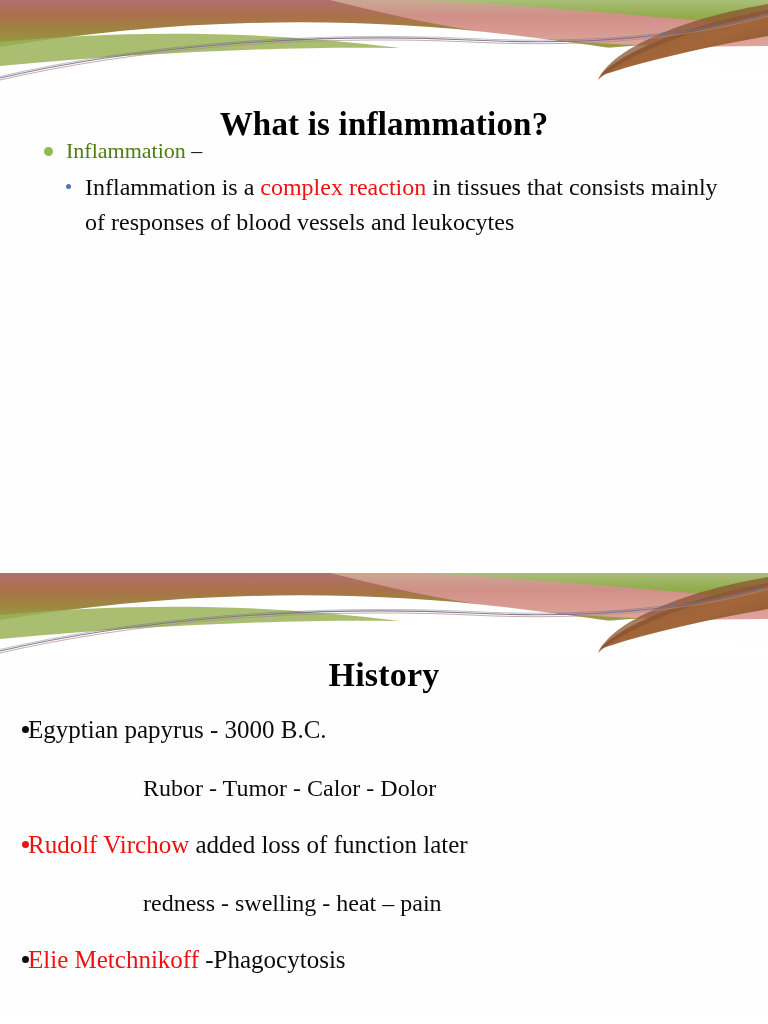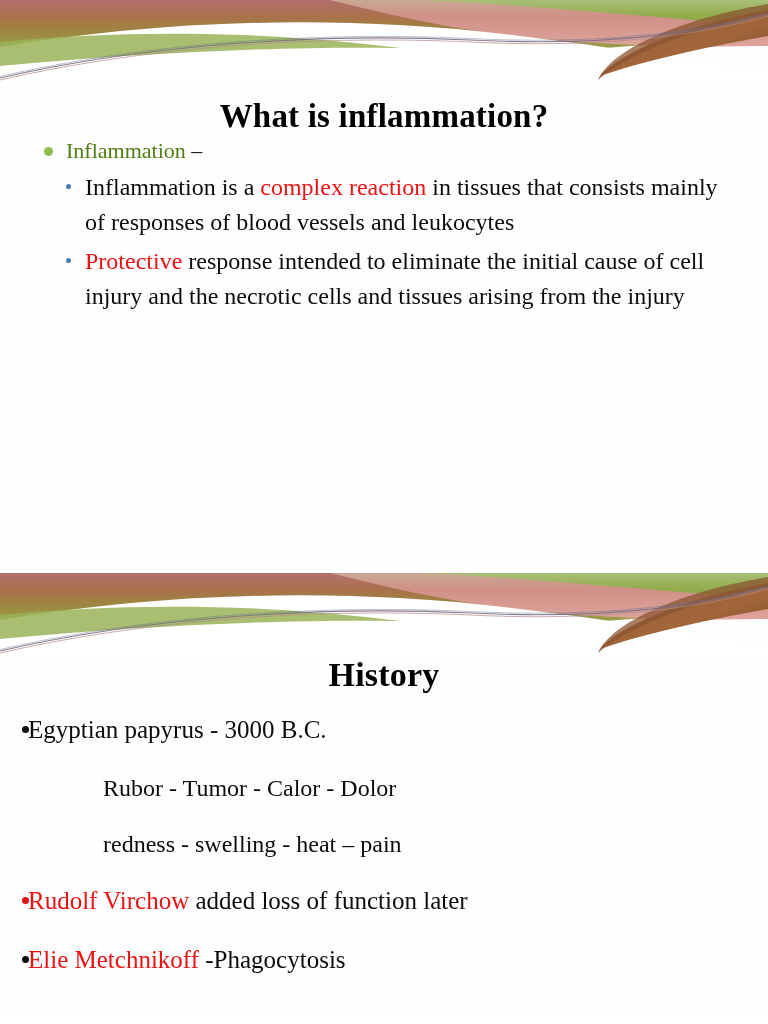--- a/index.html
+++ b/index.html
@@ -52,21 +52,21 @@
   .slide-title {
     position: absolute;
     left: 0;
     width: 768px;
     text-align: center;
     font-size: 33px;
     line-height: 1.1;
     letter-spacing: 0.2px;
     white-space: nowrap;
   }
-  #slide-1 .slide-title { top: 76px; }
+  #slide-1 .slide-title { top: 84px; }
   #slide-2 .slide-title { top: 60px; font-size: 34px; }
 
   
   .body-area {
     position: absolute;
     left: 0;
     width: 768px;
   }
   #slide-1 .body-area { top: 138px; }
   #slide-2 .body-area { top: 142px; }
@@ -127,20 +127,21 @@
     width: 7px;
     height: 7px;
     border-radius: 50%;
     background: #0c0c0c;
   }
   .h-row .marker.red { background: #e61414; }
   .h-row.indent {
     padding-left: 103px;
     font-size: 24px;
     margin-bottom: 27px;
+    margin-left: 40px;
   }
 
   .red   { color: #ee1111; }
   .blue  { color: #4d7c0f; }
   .black { color: #0c0c0c; }
 </style>
 </head>
 <body>
 
 <div class="deck">
@@ -200,24 +201,20 @@
       <p class="l1">
         <span class="marker"></span>
         <span class="blue">Inflammation </span><span class="black">–</span>
       </p>
 
       <p class="l2">
         <span class="marker"></span>
         <span class="black">Inflammation is a </span><span class="red">complex reaction</span><span class="black"> in tissues that consists mainly of responses of blood vessels and leukocytes</span>
       </p>
 
-      <p class="l2">
-        <span class="marker"></span>
-        <span class="red">Protective</span><span class="black"> response intended to eliminate the initial cause of cell injury and the necrotic cells and tissues arising from the injury</span>
-      </p>
 
     </div>
   </section>
 
   <section class="slide" id="slide-2">
 
     <div class="header-band">
       <svg viewBox="0 0 768 86" preserveAspectRatio="none">
         <defs>
           <linearGradient id="g2a" x1="0" y1="0" x2="0" y2="1">
@@ -264,29 +261,29 @@
       <p class="h-row">
         <span class="marker"></span>
         <span class="black"> Egyptian papyrus - 3000 B.C.</span>
       </p>
 
 
       <p class="h-row indent">
         <span class="black">Rubor - Tumor - Calor - Dolor</span>
       </p>
 
-      <p class="h-row indent">
-        <span class="black">redness - swelling  - heat – pain</span>
-      </p>
-
       <p class="h-row">
         <span class="marker red"></span>
         <span class="red"> Rudolf  Virchow</span><span class="black"> added loss of function later</span>
       </p>
 
+      <p class="h-row indent">
+        <span class="black">redness - swelling  - heat – pain</span>
+      </p>
+
       <p class="h-row">
         <span class="marker"></span>
         <span class="red"> Elie Metchnikoff</span><span class="black"> -Phagocytosis</span>
       </p>
 
     </div>
   </section>
 
 </div>
 

